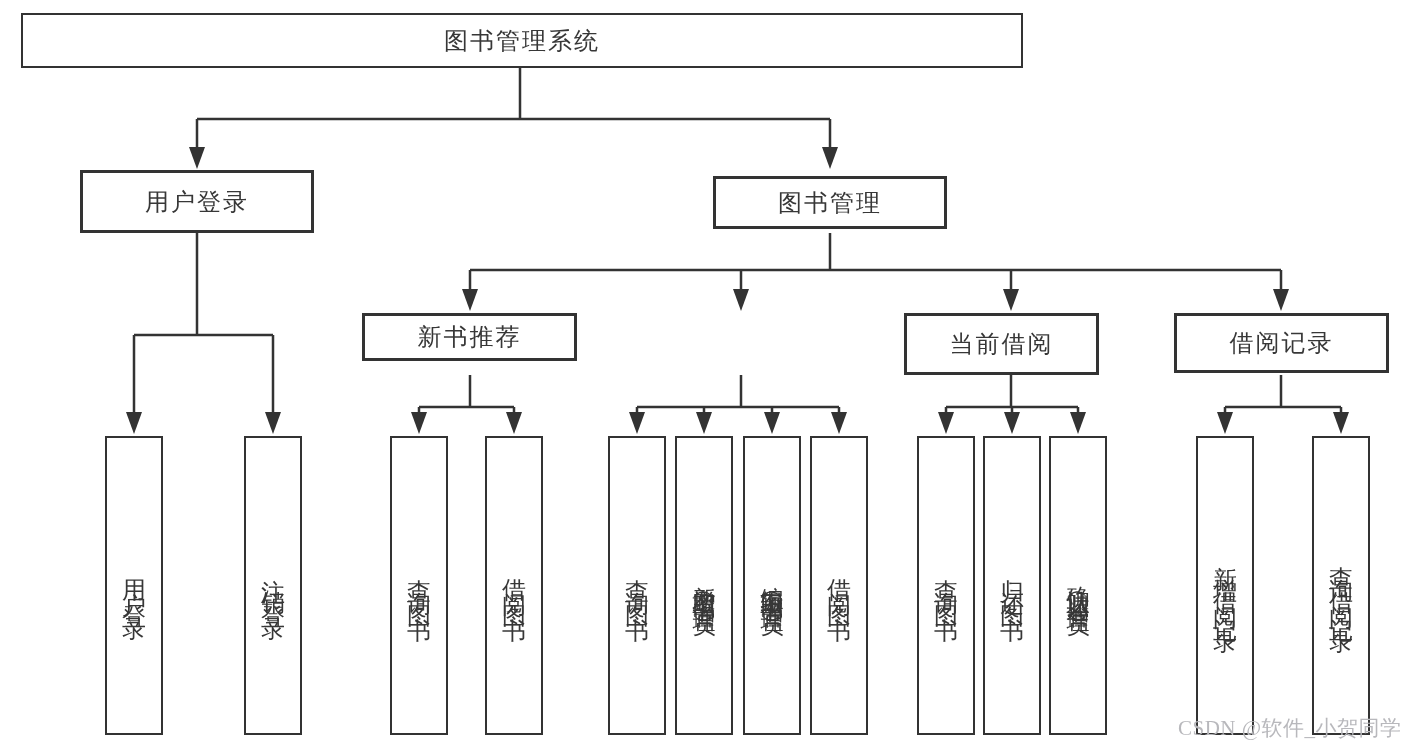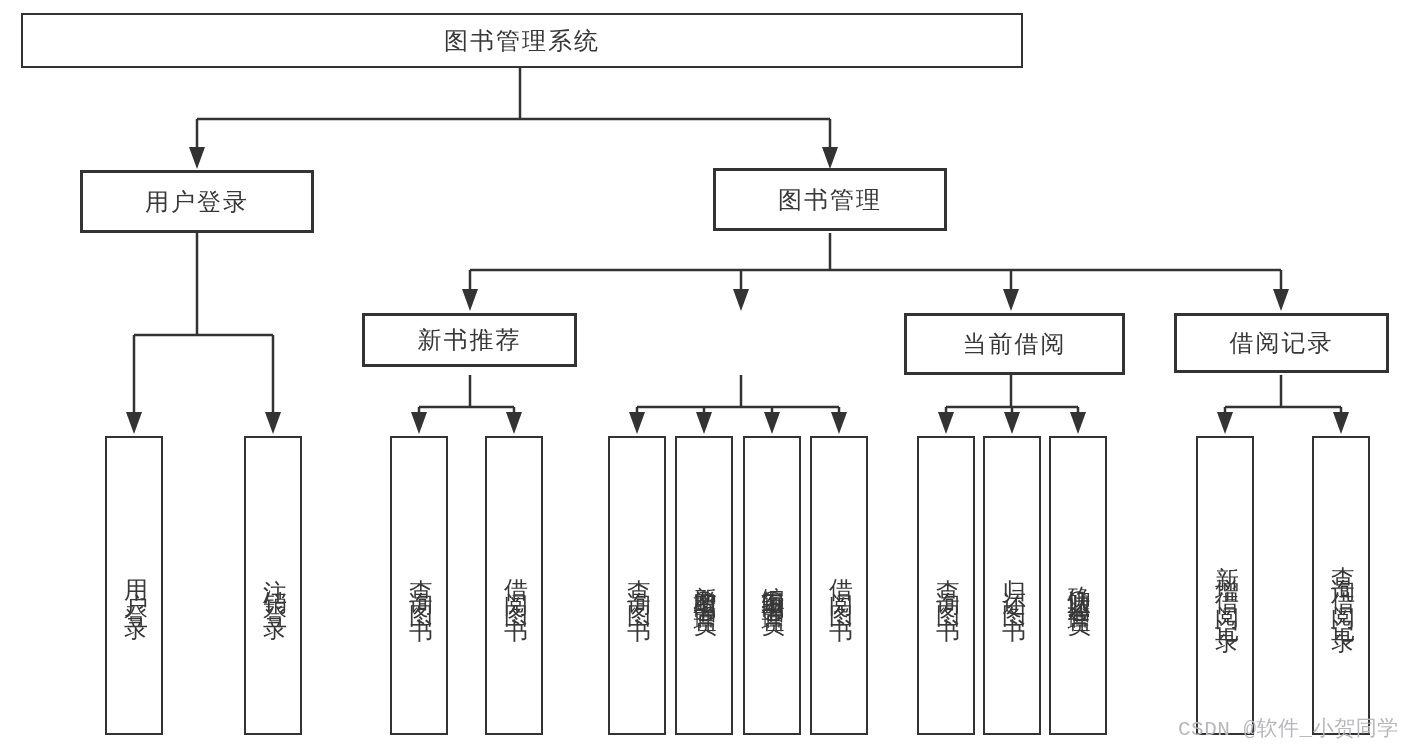--- a/index.html
+++ b/index.html
@@ -1,44 +1,44 @@
 <!DOCTYPE html>
 <html><head>
 <meta charset="utf-8">
 <style>
   html,body { margin:0; padding:0; background:#ffffff; }
   #stage {
     position:relative;
     width:1405px; height:747px;
     background:#ffffff;
-    font-family:Liberation Mono, monospace;
+    font-family:Liberation Serif, serif;
     overflow:hidden;
   }
   #connectors { position:absolute; left:0; top:0; width:1405px; height:747px; }
   .node {
     position:absolute;
     box-sizing:border-box;
     border:3px solid #333333;
     background:#ffffff;
     display:flex;
     align-items:center;
     justify-content:center;
     color:#373737;
     text-align:center;
   }
   .h { font-size:24px; letter-spacing:2px; white-space:nowrap; }
   .v { writing-mode:vertical-rl; font-size:24px; letter-spacing:13px; }
   .v.tight { font-size:23px; letter-spacing:4px; }
 
   #root  { left:21px;  top:13px;  width:1002px; height:55px; border-width:2.5px; }
   #l2-0  { left:80px;  top:170px; width:234px;  height:63px; }
-  #l2-1  { left:713px; top:168px; width:234px;  height:63px; }
-  #l3-0  { left:362px; top:313px; width:215px;  height:54px; }
+  #l2-1  { left:713px; top:176px; width:234px;  height:53px; }
+  #l3-0  { left:362px; top:313px; width:215px;  height:48px; }
   #l3-1  { left:634px; top:313px; width:215px;  height:62px; }
-  #l3-2  { left:904px; top:313px; width:221px;  height:62px; }
+  #l3-2  { left:904px; top:313px; width:195px;  height:62px; }
   #l3-3  { left:1174px;top:313px; width:215px;  height:60px; }
 
   .leaf  { top:436px; width:58px; height:299px; border-width:2.5px; }
   #lf-0  { left:105px; }
   #lf-1  { left:244px; }
   #lf-2  { left:390px; }
   #lf-3  { left:485px; }
   #lf-4  { left:608px; }
   #lf-5  { left:675px; }
   #lf-6  { left:743px; }

